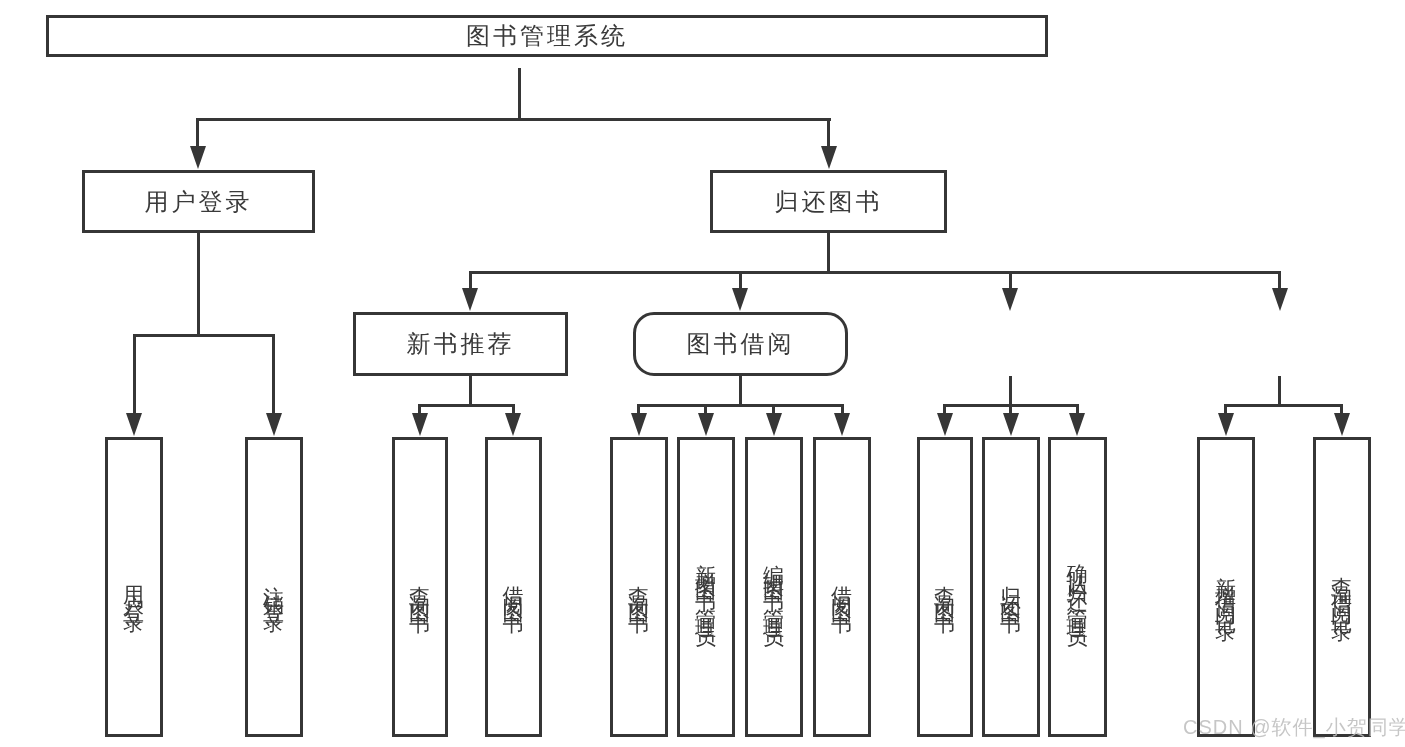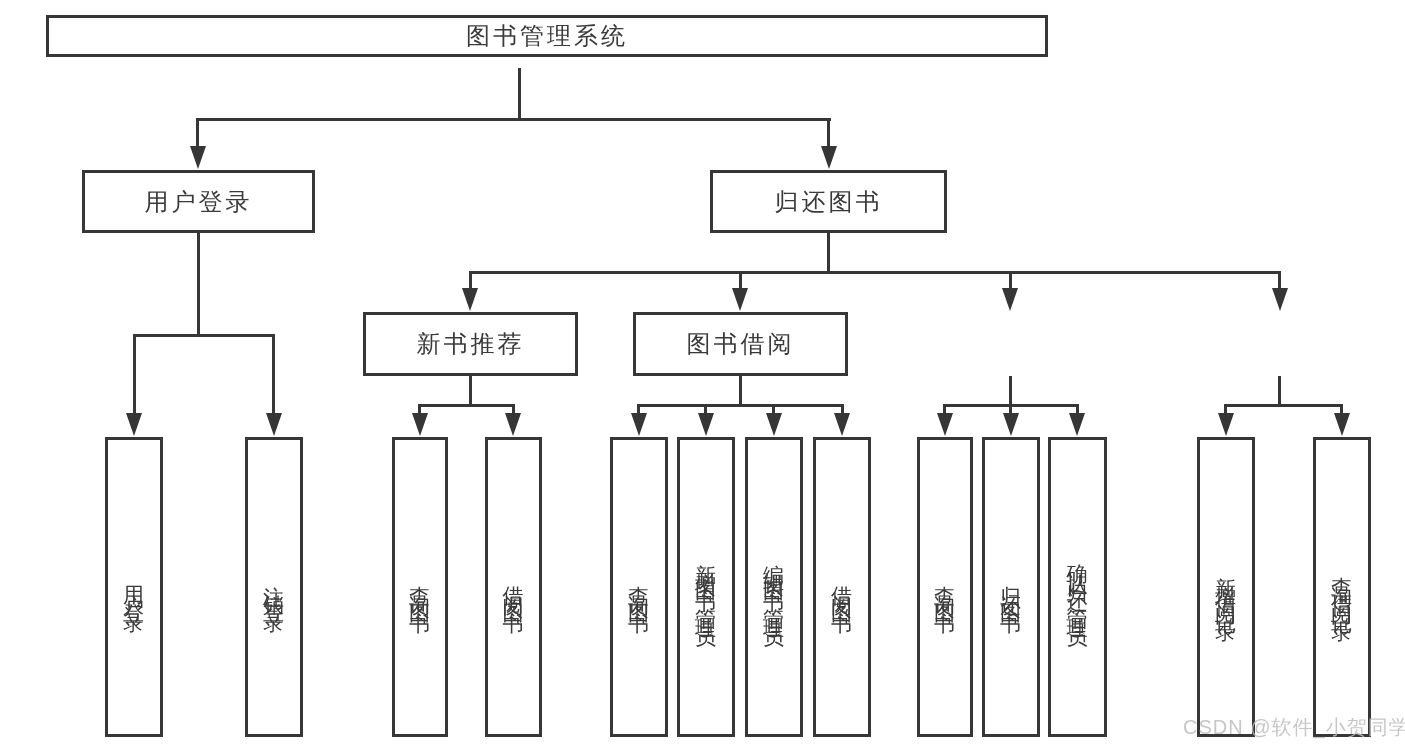--- a/index.html
+++ b/index.html
@@ -75,22 +75,22 @@
   <div class="hline" style="left:469px;top:271px;width:812px;"></div>
   <div class="vline" style="left:469px;top:271px;height:20px;"></div>
   <div class="arrow" style="left:462px;top:288px;"></div>
   <div class="vline" style="left:739px;top:271px;height:20px;"></div>
   <div class="arrow" style="left:732px;top:288px;"></div>
   <div class="vline" style="left:1009px;top:271px;height:20px;"></div>
   <div class="arrow" style="left:1002px;top:288px;"></div>
   <div class="vline" style="left:1278px;top:271px;height:20px;"></div>
   <div class="arrow" style="left:1272px;top:288px;"></div>
 
-  <div class="box h-label" style="left:363px;top:312px;width:215px;height:64px;">新书推荐</div>
-  <div class="box h-label" style="left:633px;top:312px;width:215px;height:64px;">图书借阅</div>
+  <div class="box h-label" style="left:353px;top:312px;width:215px;height:64px;">新书推荐</div>
+  <div class="box h-label" style="left:633px;top:312px;width:215px;height:64px;border-radius:21px;">图书借阅</div>
 
   <div class="vline" style="left:469px;top:376px;height:31px;"></div>
   <div class="hline" style="left:418px;top:404px;width:97px;"></div>
   <div class="vline" style="left:418px;top:404px;height:12px;"></div>
   <div class="arrow" style="left:412px;top:413px;"></div>
   <div class="vline" style="left:512px;top:404px;height:12px;"></div>
   <div class="arrow" style="left:505px;top:413px;"></div>
 
   <div class="vline" style="left:739px;top:376px;height:31px;"></div>
   <div class="hline" style="left:637px;top:404px;width:207px;"></div>

